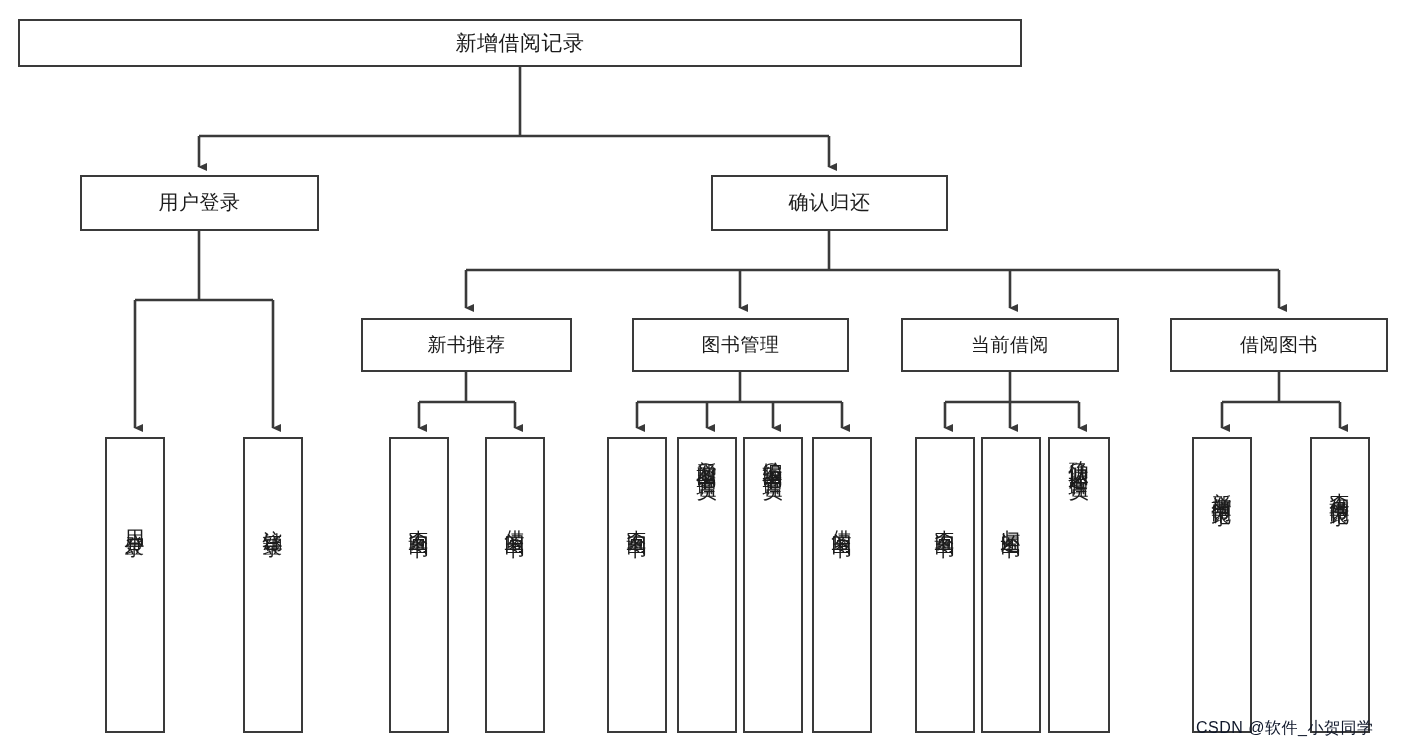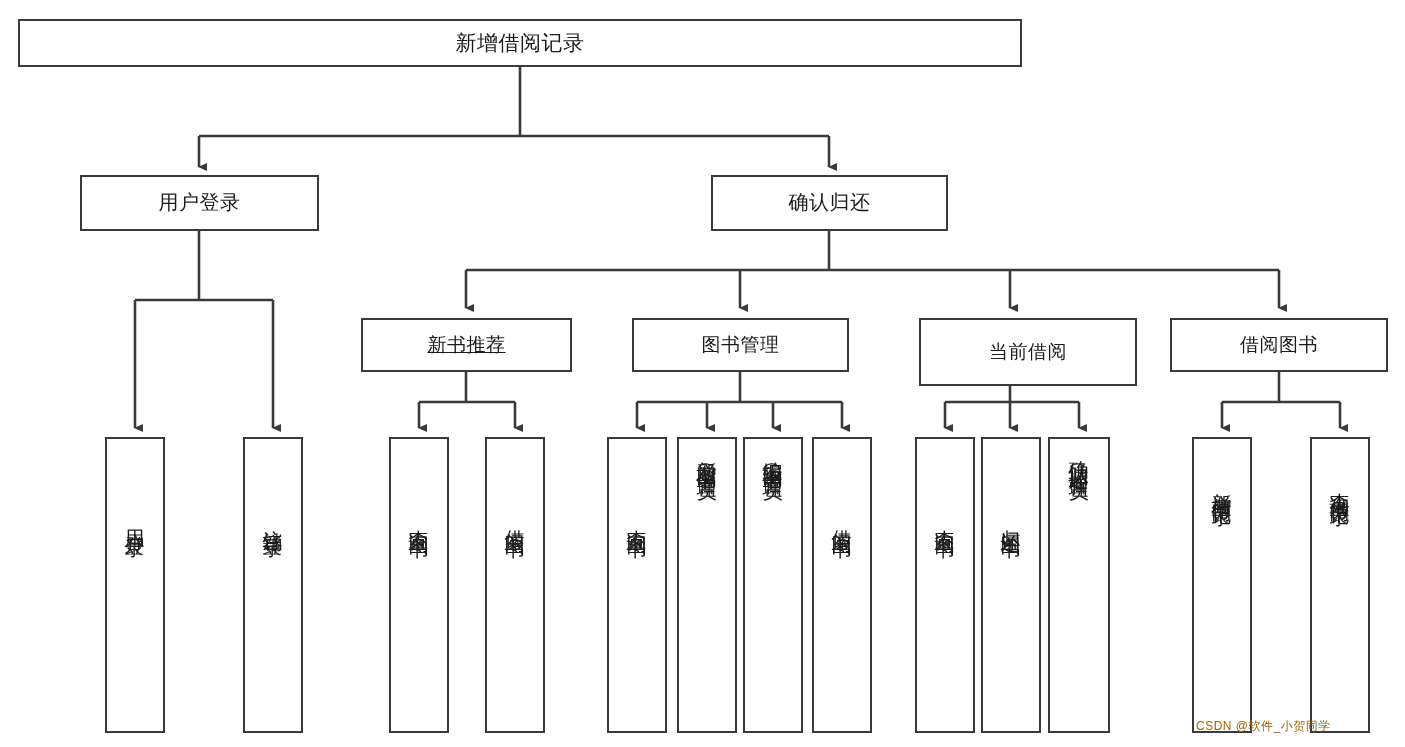--- a/index.html
+++ b/index.html
@@ -65,22 +65,22 @@
   .node.leaf .label {
     writing-mode: vertical-rl;
     text-orientation: upright;
     font-size: 20px;
     letter-spacing: 3px;
     line-height: 1;
     white-space: nowrap;
   }
   .watermark {
     position: absolute;
-    font-size: 12px;
-    color: #a16207;
+    font-size: 16px;
+    color: #0f172a;
     white-space: nowrap;
     z-index: 3;
     letter-spacing: 0.5px;
   }
 </style>
 </head>
 <body>
 
 <div id="canvas">
 
@@ -140,27 +140,27 @@
     <span class="label">新增借阅记录</span>
   </div>
 
   <div class="node horiz lvl2" style="left:80px; top:175px; width:239px; height:56px;">
     <span class="label">用户登录</span>
   </div>
   <div class="node horiz lvl2" style="left:711px; top:175px; width:237px; height:56px;">
     <span class="label">确认归还</span>
   </div>
 
-  <div class="node horiz lvl3" style="left:361px; top:318px; width:211px; height:54px;text-decoration:underline;">
+  <div class="node horiz lvl3" style="left:361px; top:318px; width:211px; height:54px;">
     <span class="label">新书推荐</span>
   </div>
   <div class="node horiz lvl3" style="left:632px; top:318px; width:217px; height:54px;">
     <span class="label">图书管理</span>
   </div>
-  <div class="node horiz lvl3" style="left:901px; top:318px; width:218px; height:68px;margin-left:18px;">
+  <div class="node horiz lvl3" style="left:901px; top:318px; width:218px; height:54px;">
     <span class="label">当前借阅</span>
   </div>
   <div class="node horiz lvl3" style="left:1170px; top:318px; width:218px; height:54px;">
     <span class="label">借阅图书</span>
   </div>
 
   <div class="node leaf" style="left:105px; top:437px; width:60px; height:296px; padding-top:75px;">
     <span class="label">用户登录</span>
   </div>
   <div class="node leaf" style="left:243px; top:437px; width:60px; height:296px; padding-top:75px;">

